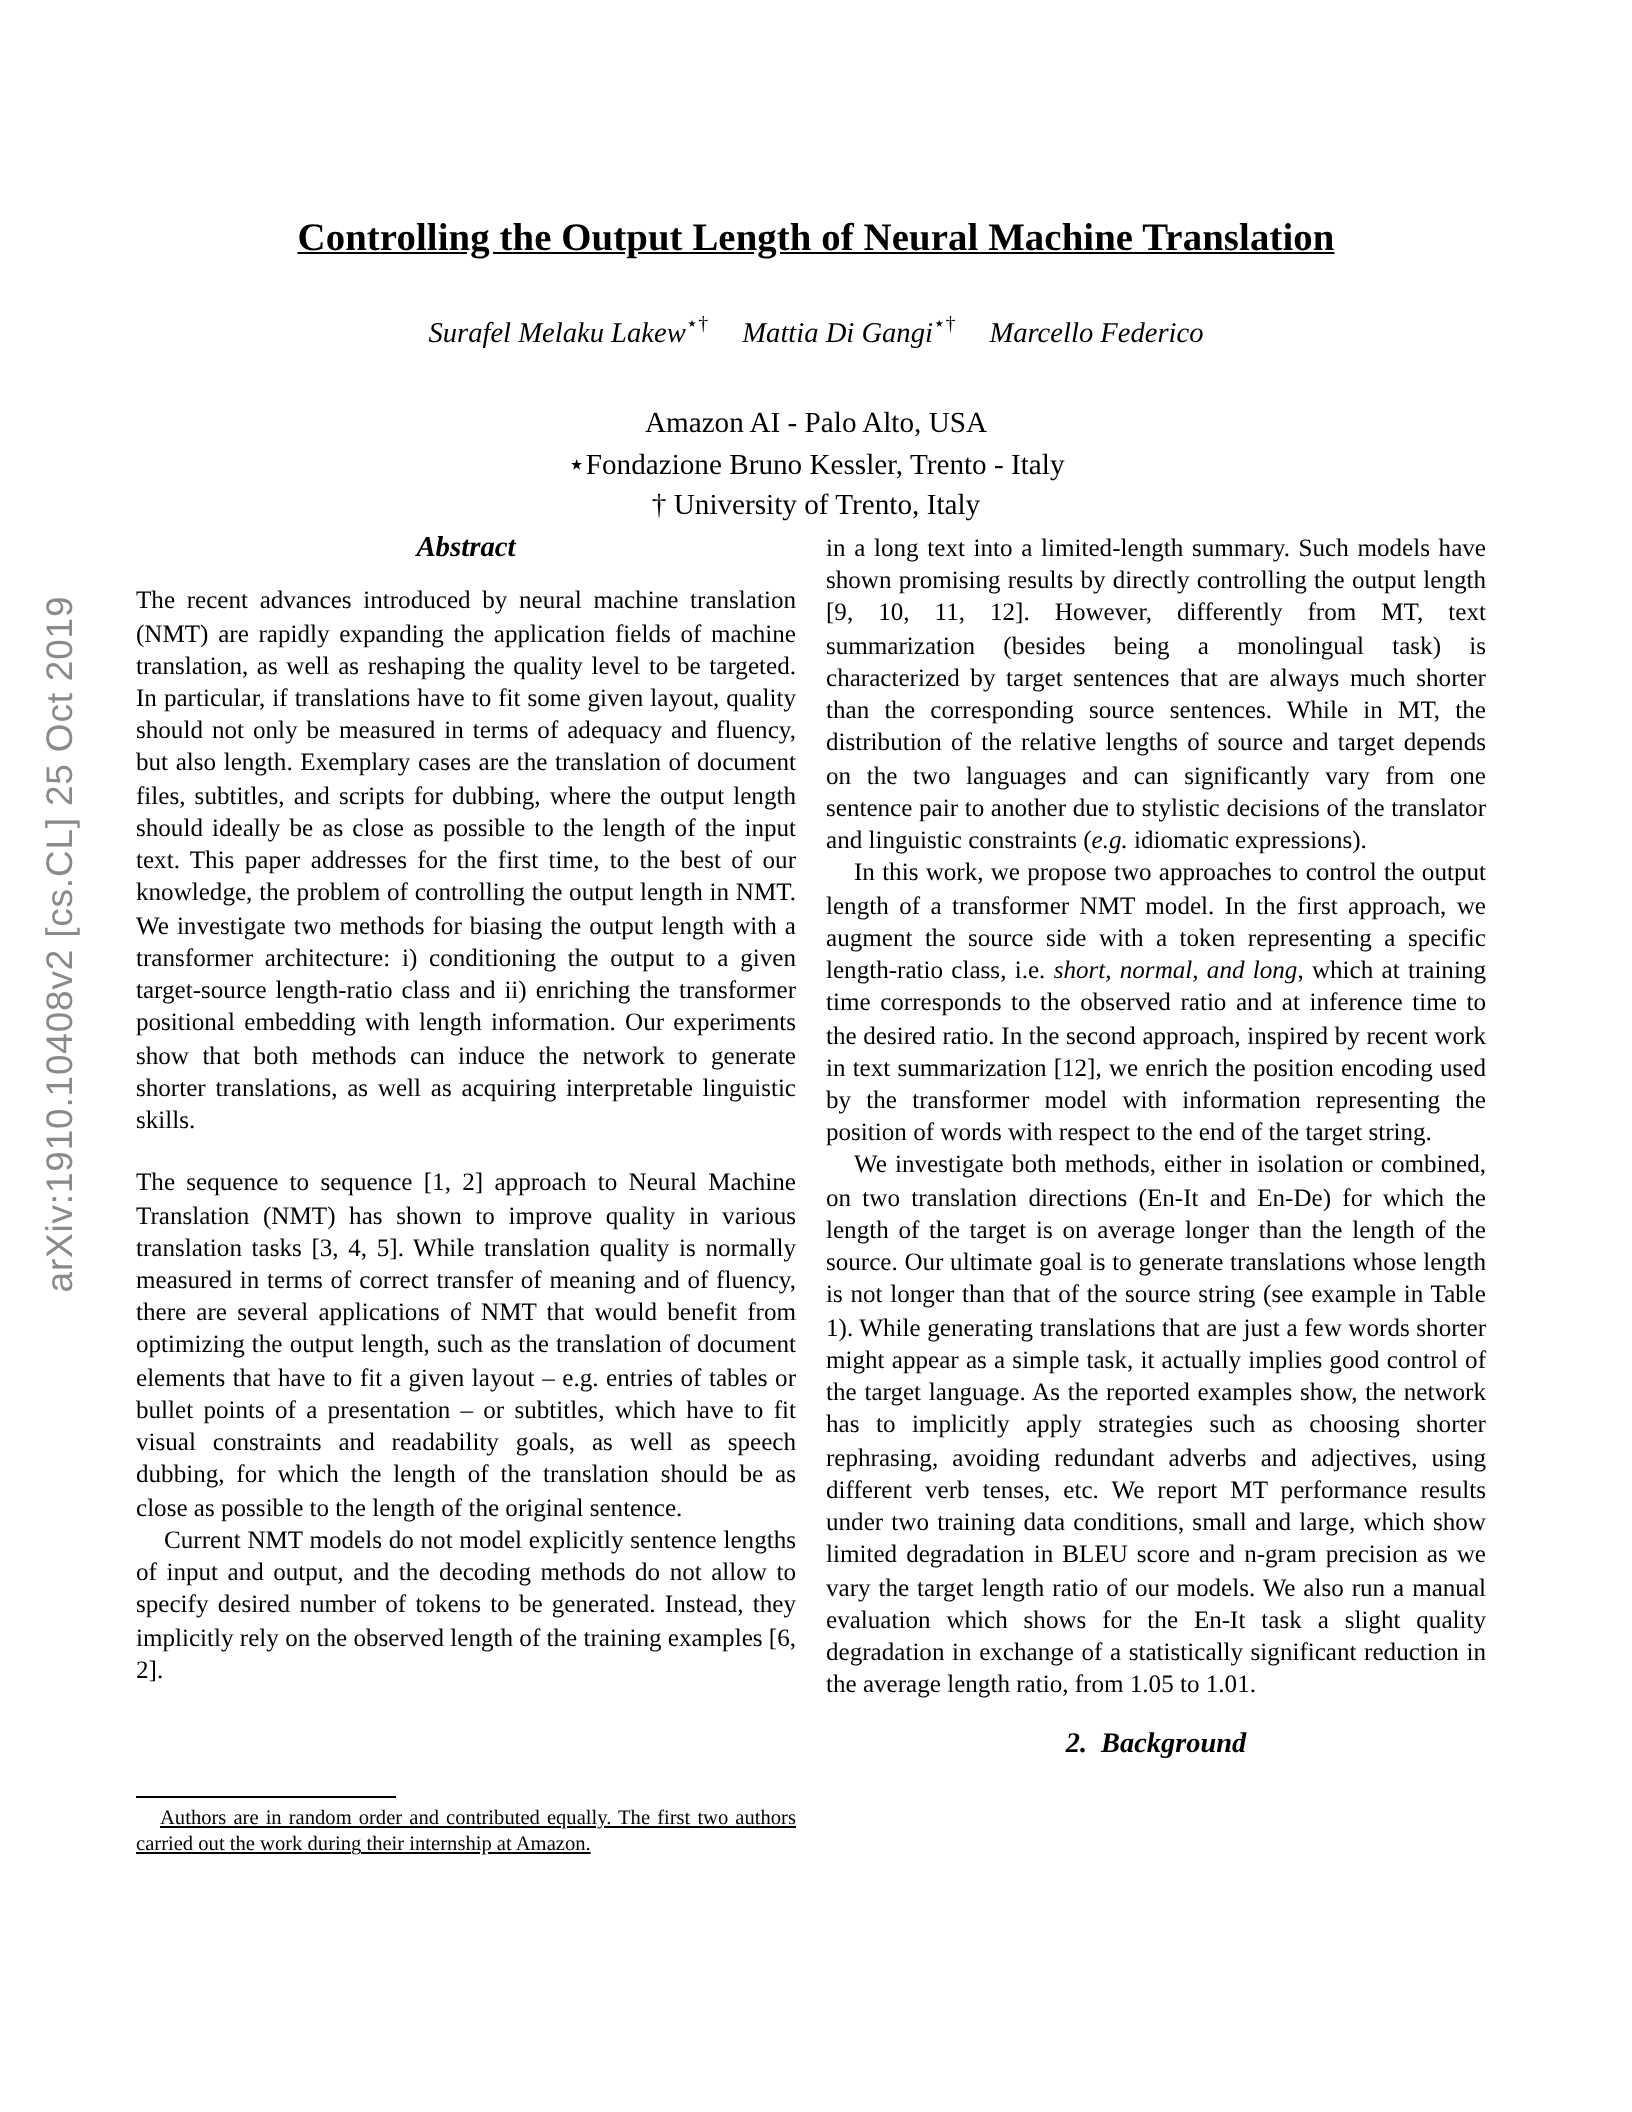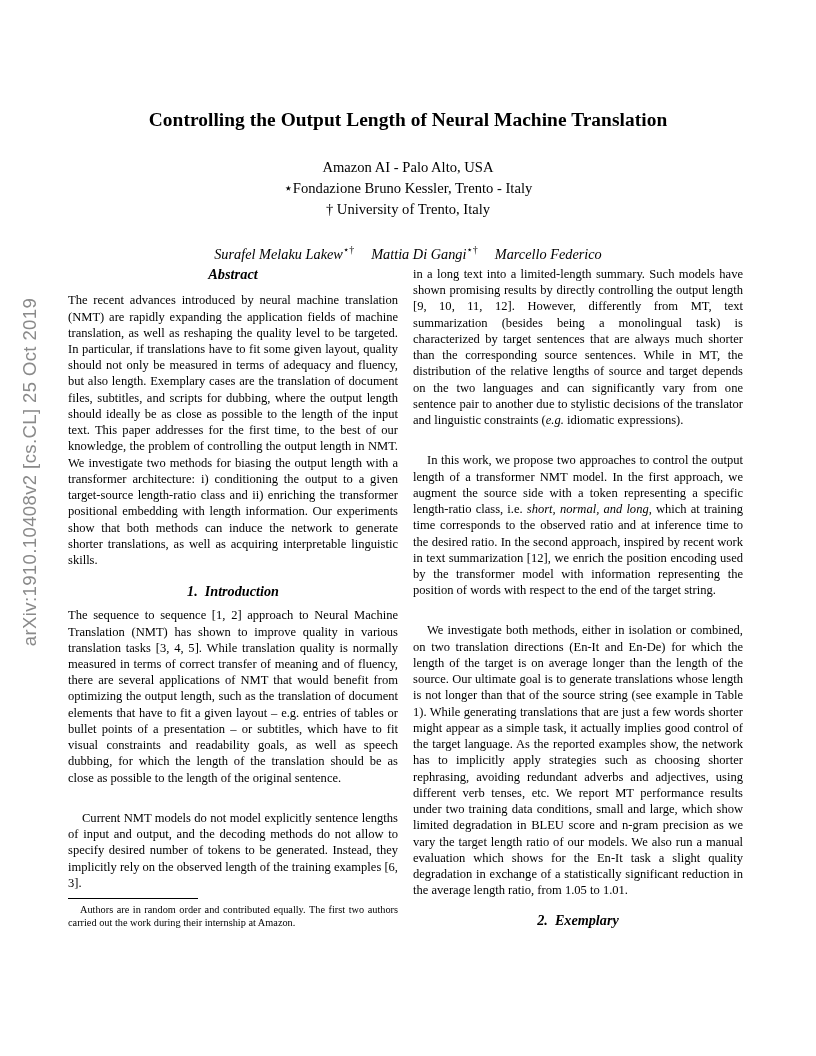--- a/index.html
+++ b/index.html
@@ -51,20 +51,21 @@
     top: 108px;
     width: 680px;
     text-align: center;
   }
   #paper-title {
     font-size: 19.4px;
     font-weight: bold;
     letter-spacing: 0.05px;
     line-height: 1.25;
     margin: 0;
+    text-decoration: underline;
   }
   #author-line {
     margin-top: 26px;
     font-size: 14.3px;
     font-style: italic;
     line-height: 1.3;
   }
   #author-line .author { white-space: nowrap; }
   #author-line .gap { display: inline-block; width: 17px; }
   .sup {
@@ -107,21 +108,21 @@
   .sec-head.abstract { font-size: 14.4px; margin-bottom: 9px; }
 
   p.body {
     margin: 0;
     font-size: 12.55px;
     line-height: 1.295;
     text-align: justify;
     text-justify: inter-word;
     hyphens: none;
   }
-  p.body + p.body { text-indent: 14px; margin-top: 24px; }
+  p.body + p.body { text-indent: 14px; }
   p.body.noindent { text-indent: 0; }
 
   .spacer-sec { height: 15px; }
   .spacer-sec-2 { height: 14px; }
 
   em { font-style: italic; }
 
   
   #footnote {
     position: absolute;
@@ -134,78 +135,76 @@
     height: 0;
     border-top: 0.9px solid #000;
     margin: 0 0 4px 0;
   }
   #footnote-text {
     margin: 0;
     font-size: 10.3px;
     line-height: 1.3;
     text-align: justify;
     text-indent: 12px;
+    text-decoration: underline;
   }
 </style>
 </head>
 <body>
 
 <div id="page">
 
   <div id="arxiv-stamp">
     <span class="stamp-text">arXiv:1910.10408v2  [cs.CL]  25 Oct 2019</span>
   </div>
 
   <div id="front-matter">
 
     <h1 id="paper-title">Controlling the Output Length of Neural Machine Translation</h1>
+
+    <div id="author-line">
+      <span class="author"><span>Surafel Melaku Lakew</span><span class="sup">⋆†</span></span><span class="gap"></span><span class="author"><span>Mattia Di Gangi</span><span class="sup">⋆†</span></span><span class="gap"></span><span class="author"><span>Marcello Federico</span></span>
+    </div>
 
     <div id="affiliations">
       <div>Amazon AI - Palo Alto, USA</div>
       <div>⋆Fondazione Bruno Kessler, Trento - Italy</div>
       <div>† University of Trento, Italy</div>
     </div>
 
-    <div id="author-line">
-      <span class="author"><span>Surafel Melaku Lakew</span><span class="sup">⋆†</span></span><span class="gap"></span><span class="author"><span>Mattia Di Gangi</span><span class="sup">⋆†</span></span><span class="gap"></span><span class="author"><span>Marcello Federico</span></span>
-    </div>
-
   </div>
 
   <div id="columns">
 
     <div class="col" id="col-left">
 
       <div class="sec-head abstract">Abstract</div>
 
       <p class="body noindent">The recent advances introduced by neural machine translation (NMT) are rapidly expanding the application fields of machine translation, as well as reshaping the quality level to be targeted. In particular, if translations have to fit some given layout, quality should not only be measured in terms of adequacy and fluency, but also length. Exemplary cases are the translation of document files, subtitles, and scripts for dubbing, where the output length should ideally be as close as possible to the length of the input text. This paper addresses for the first time, to the best of our knowledge, the problem of controlling the output length in NMT. We investigate two methods for biasing the output length with a transformer architecture: i) conditioning the output to a given target-source length-ratio class and ii) enriching the transformer positional embedding with length information. Our experiments show that both methods can induce the network to generate shorter translations, as well as acquiring interpretable linguistic skills.</p>
 
       <div class="spacer-sec"></div>
 
+
+      <p class="body noindent">The sequence to sequence [1, 2] approach to Neural Machine Translation (NMT) has shown to improve quality in various translation tasks [3, 4, 5]. While translation quality is normally measured in terms of correct transfer of meaning and of fluency, there are several applications of NMT that would benefit from optimizing the output length, such as the translation of document elements that have to fit a given layout – e.g. entries of tables or bullet points of a presentation – or subtitles, which have to fit visual constraints and readability goals, as well as speech dubbing, for which the length of the translation should be as close as possible to the length of the original sentence.</p>
+      <p class="body">Current NMT models do not model explicitly sentence lengths of input and output, and the decoding methods do not allow to specify desired number of tokens to be generated. Instead, they implicitly rely on the observed length of the training examples [6, 2].</p>
+
+    </div>
+
+    <div class="col" id="col-right">
+
+      <p class="body noindent"><span>in a long text into a limited-length summary. Such models have shown promising results by directly controlling the output length [9, 10, 11, 12]. However, differently from MT, text summarization (besides being a monolingual task) is characterized by target sentences that are always much shorter than the corresponding source sentences. While in MT, the distribution of the relative lengths of source and target depends on the two languages and can significantly vary from one sentence pair to another due to stylistic decisions of the translator and linguistic constraints (</span><em>e.g.</em><span> idiomatic expressions).</span></p>
+
+      <p class="body"><span>In this work, we propose two approaches to control the output length of a transformer NMT model. In the first approach, we augment the source side with a token representing a specific length-ratio class, i.e. </span><em>short, normal, and long</em><span>, which at training time corresponds to the observed ratio and at inference time to the desired ratio. In the second approach, inspired by recent work in text summarization [12], we enrich the position encoding used by the transformer model with information representing the position of words with respect to the end of the target string.</span></p>
+
+      <p class="body">We investigate both methods, either in isolation or combined, on two translation directions (En-It and En-De) for which the length of the target is on average longer than the length of the source. Our ultimate goal is to generate translations whose length is not longer than that of the source string (see example in Table 1). While generating translations that are just a few words shorter might appear as a simple task, it actually implies good control of the target language. As the reported examples show, the network has to implicitly apply strategies such as choosing shorter rephrasing, avoiding redundant adverbs and adjectives, using different verb tenses, etc. We report MT performance results under two training data conditions, small and large, which show limited degradation in BLEU score and n-gram precision as we vary the target length ratio of our models. We also run a manual evaluation which shows for the En-It task a slight quality degradation in exchange of a statistically significant reduction in the average length ratio, from 1.05 to 1.01.</p>
+
+      <div class="spacer-sec-2"></div>
+
       <div class="sec-head numbered">
-        <span class="num">1.</span><span>Introduction</span>
-      </div>
-
-      <p class="body noindent">The sequence to sequence [1, 2] approach to Neural Machine Translation (NMT) has shown to improve quality in various translation tasks [3, 4, 5]. While translation quality is normally measured in terms of correct transfer of meaning and of fluency, there are several applications of NMT that would benefit from optimizing the output length, such as the translation of document elements that have to fit a given layout – e.g. entries of tables or bullet points of a presentation – or subtitles, which have to fit visual constraints and readability goals, as well as speech dubbing, for which the length of the translation should be as close as possible to the length of the original sentence.</p>
-      <p class="body">Current NMT models do not model explicitly sentence lengths of input and output, and the decoding methods do not allow to specify desired number of tokens to be generated. Instead, they implicitly rely on the observed length of the training examples [6, 3].</p>
-
-    </div>
-
-    <div class="col" id="col-right">
-
-      <p class="body noindent"><span>in a long text into a limited-length summary. Such models have shown promising results by directly controlling the output length [9, 10, 11, 12]. However, differently from MT, text summarization (besides being a monolingual task) is characterized by target sentences that are always much shorter than the corresponding source sentences. While in MT, the distribution of the relative lengths of source and target depends on the two languages and can significantly vary from one sentence pair to another due to stylistic decisions of the translator and linguistic constraints (</span><em>e.g.</em><span> idiomatic expressions).</span></p>
-
-      <p class="body"><span>In this work, we propose two approaches to control the output length of a transformer NMT model. In the first approach, we augment the source side with a token representing a specific length-ratio class, i.e. </span><em>short, normal, and long</em><span>, which at training time corresponds to the observed ratio and at inference time to the desired ratio. In the second approach, inspired by recent work in text summarization [12], we enrich the position encoding used by the transformer model with information representing the position of words with respect to the end of the target string.</span></p>
-
-      <p class="body">We investigate both methods, either in isolation or combined, on two translation directions (En-It and En-De) for which the length of the target is on average longer than the length of the source. Our ultimate goal is to generate translations whose length is not longer than that of the source string (see example in Table 1). While generating translations that are just a few words shorter might appear as a simple task, it actually implies good control of the target language. As the reported examples show, the network has to implicitly apply strategies such as choosing shorter rephrasing, avoiding redundant adverbs and adjectives, using different verb tenses, etc. We report MT performance results under two training data conditions, small and large, which show limited degradation in BLEU score and n-gram precision as we vary the target length ratio of our models. We also run a manual evaluation which shows for the En-It task a slight quality degradation in exchange of a statistically significant reduction in the average length ratio, from 1.05 to 1.01.</p>
-
-      <div class="spacer-sec-2"></div>
-
-      <div class="sec-head numbered">
-        <span class="num">2.</span><span>Exemplary</span>
+        <span class="num">2.</span><span>Background</span>
       </div>
 
 
     </div>
 
   </div>
 
   <div id="footnote">
     <div id="footnote-rule"></div>
     <p id="footnote-text">Authors are in random order and contributed equally. The first two authors carried out the work during their internship at Amazon.</p>

